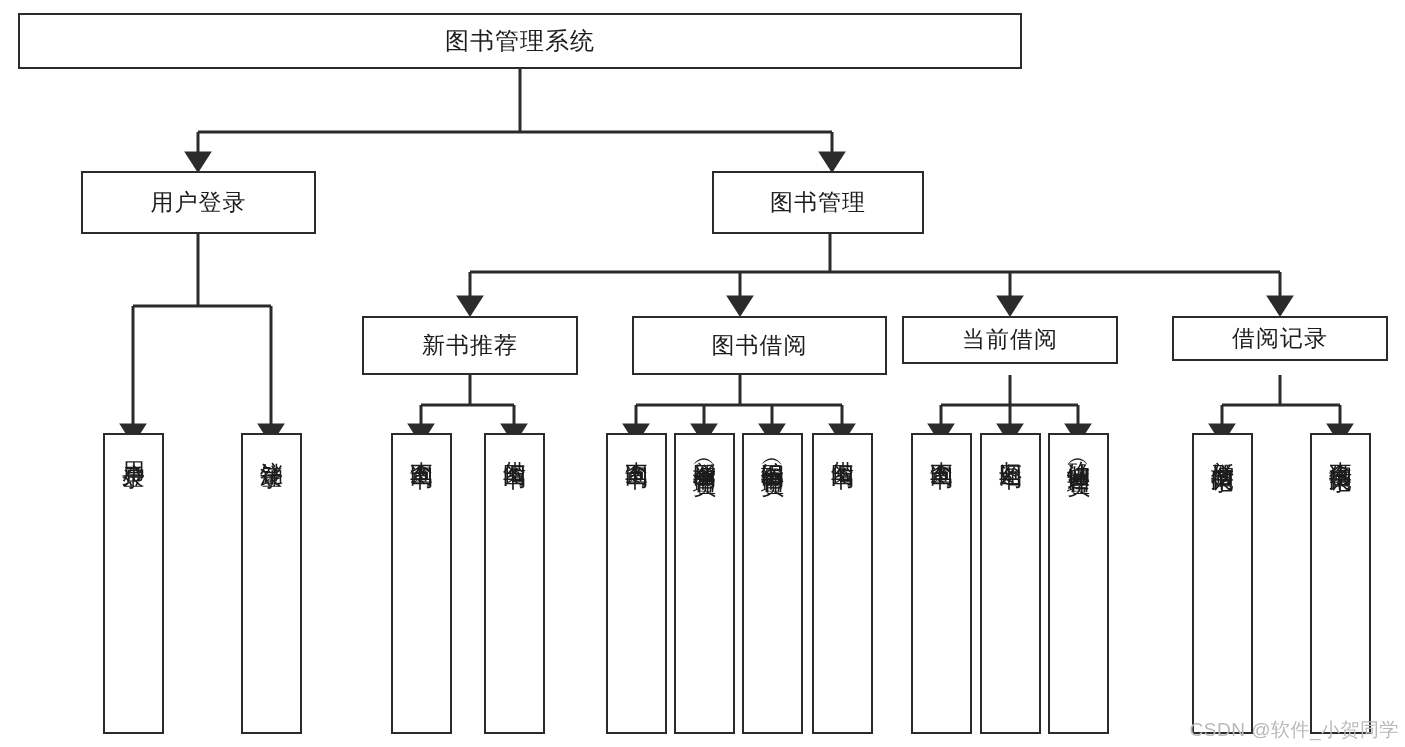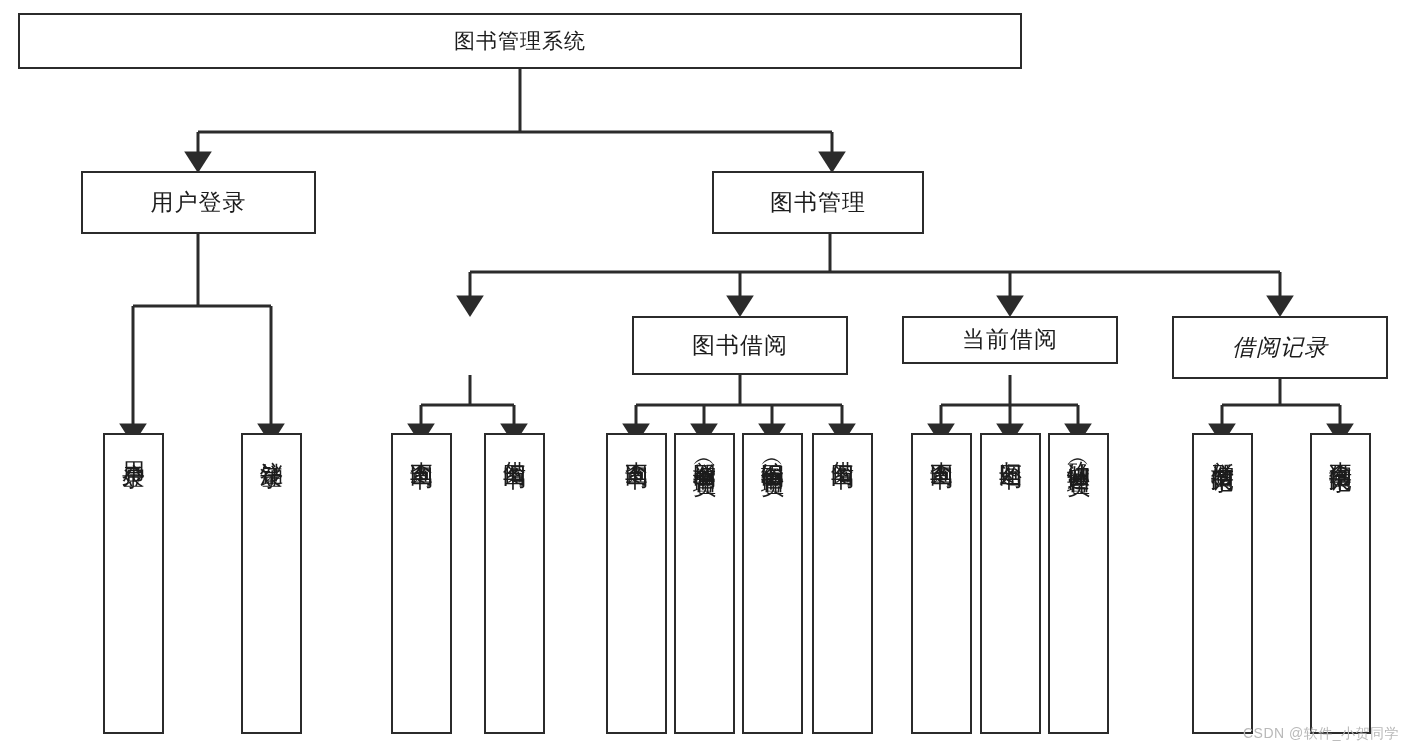--- a/index.html
+++ b/index.html
@@ -23,42 +23,42 @@
   .node .lbl{
     display:block;
     text-align:center;
     line-height:1.18;
     white-space:pre;
   }
   .node.horiz .lbl{
     font-size:23px;
     letter-spacing:1px;
   }
-  .node.root .lbl{font-size:21px;}
+  .node.root .lbl{font-size:24px;}
 
   
   .node.vert{
     align-items:flex-start;
     justify-content:center;
     padding-top:8px;
   }
   .node.vert .lbl{
     writing-mode:vertical-rl;
     text-orientation:upright;
     font-size:23px;
     line-height:1.0;
     letter-spacing:2px;
     white-space:nowrap;
   }
 
   .watermark{
     position:absolute;
     right:6px;
     bottom:4px;
-    font-size:14px;
+    font-size:19px;
     color:#b9b9b9;
     letter-spacing:0.5px;
     white-space:nowrap;
     z-index:5;
     margin-left:16px;
   }
 </style>
 </head>
 <body>
 
@@ -119,27 +119,30 @@
     <span class="lbl">图书管理系统</span>
   </div>
 
   <div class="node horiz" style="left:81px;top:171px;width:235px;height:63px;">
     <span class="lbl">用户登录</span>
   </div>
   <div class="node horiz" style="left:712px;top:171px;width:212px;height:63px;">
     <span class="lbl">图书管理</span>
   </div>
 
-  <div class="node horiz" style="left:632px;top:316px;width:216px;height:59px;">
+  <div class="node horiz" style="left:362px;top:316px;width:216px;height:59px;">
+    <span class="lbl">新书推荐</span>
+  </div>
+  <div class="node horiz" style="left:632px;top:316px;width:255px;height:59px;">
     <span class="lbl">图书借阅</span>
   </div>
   <div class="node horiz" style="left:902px;top:316px;width:216px;height:48px;">
     <span class="lbl">当前借阅</span>
   </div>
-  <div class="node horiz" style="left:1172px;top:316px;width:216px;height:63px;font-style:italic;">
+  <div class="node horiz" style="left:1172px;top:316px;width:216px;height:45px;">
     <span class="lbl">借阅记录</span>
   </div>
 
   <div class="node vert" style="left:103px;top:433px;width:61px;height:301px;">
     <span class="lbl">用户登录</span>
   </div>
   <div class="node vert" style="left:241px;top:433px;width:61px;height:301px;">
     <span class="lbl">注销登录</span>
   </div>
 

